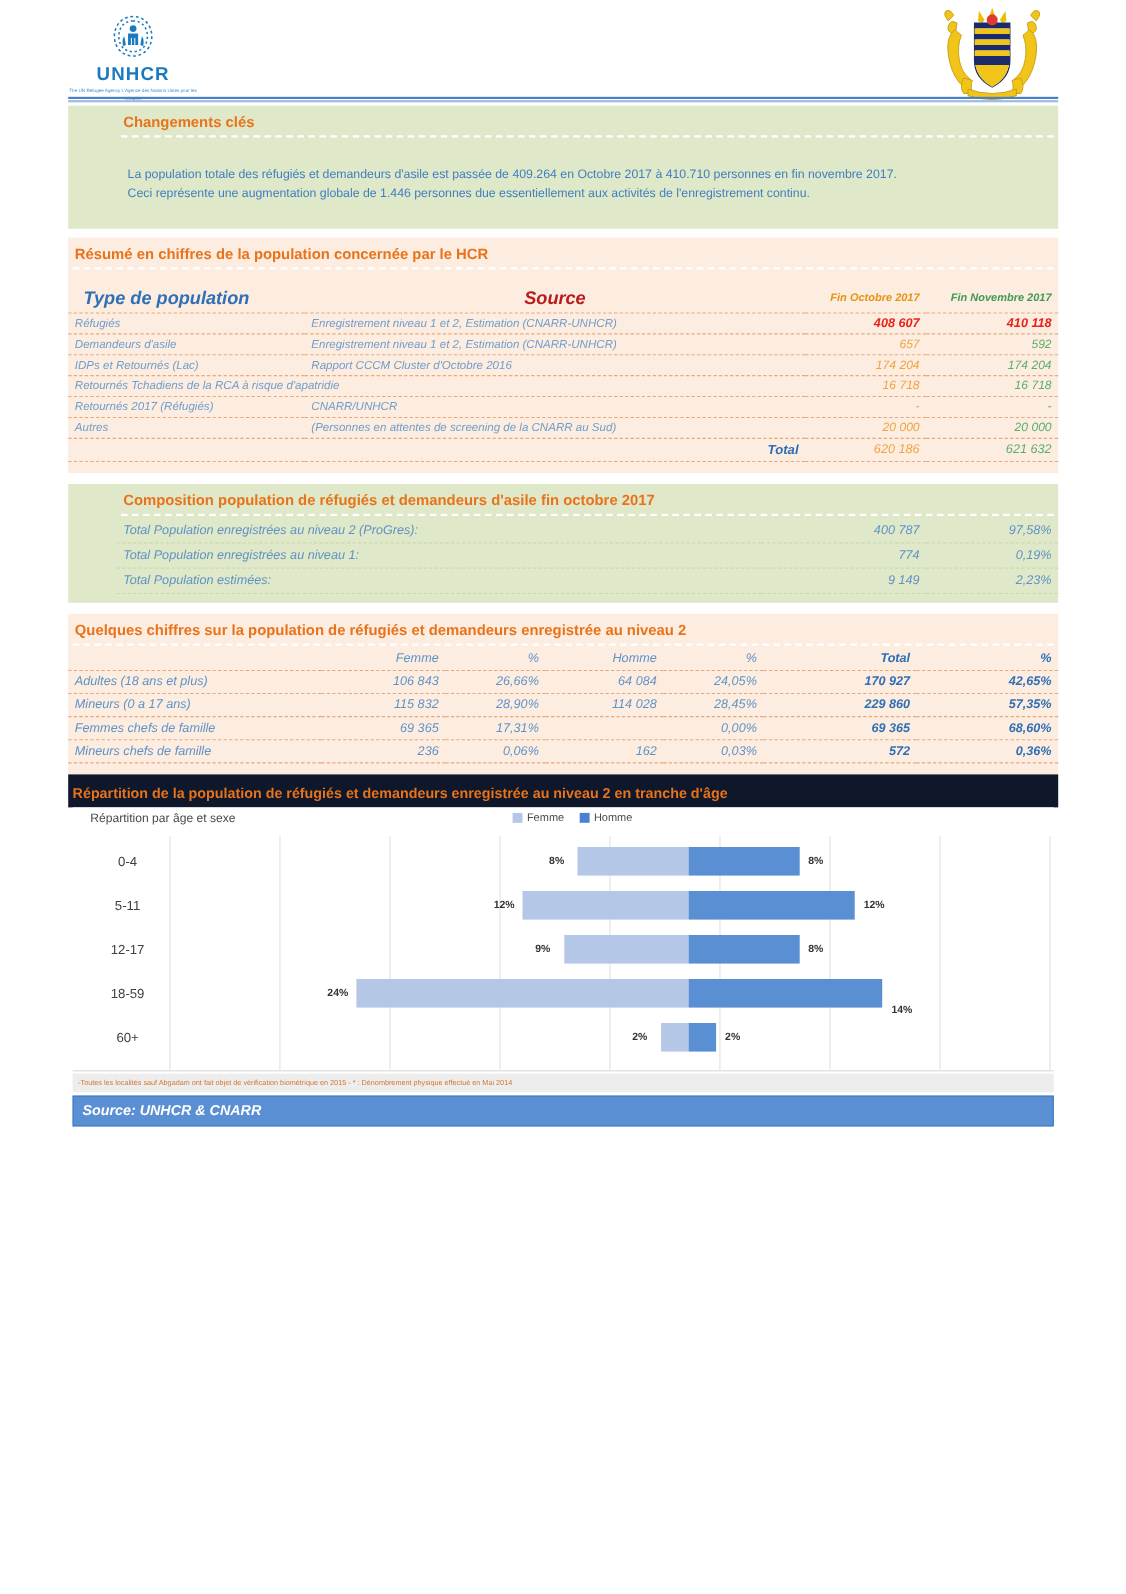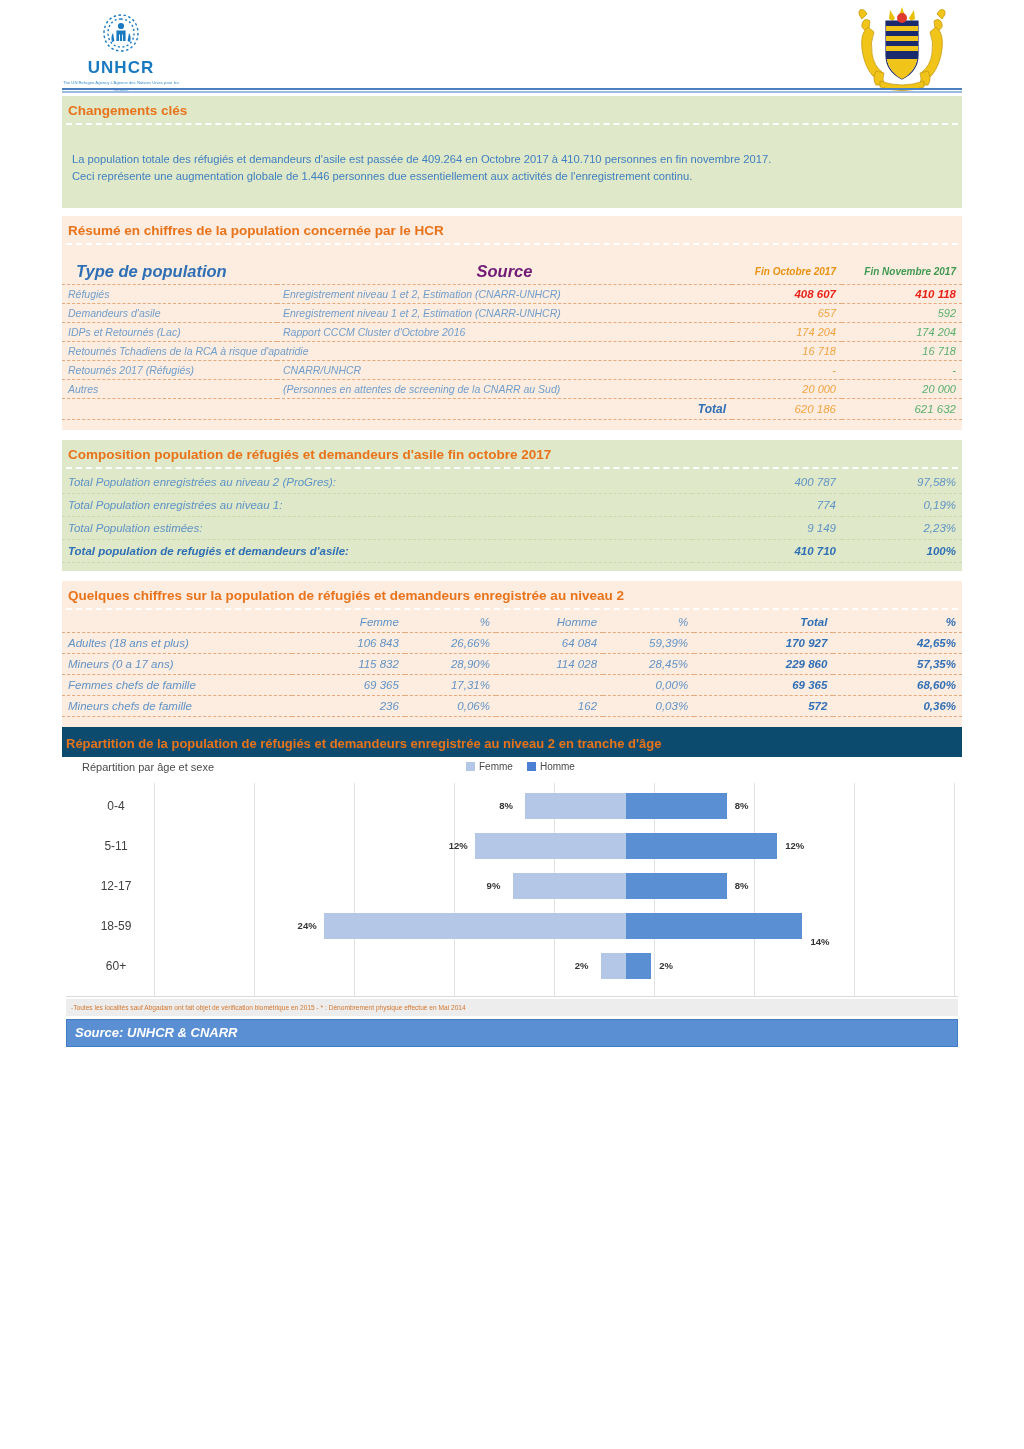--- a/index.html
+++ b/index.html
@@ -78,21 +78,21 @@
     position: absolute;
     left: 62px; right: 62px;
     bottom: 3px;
     height: 5px;
     border-top: 2px solid #4a7fc1;
     border-bottom: 2px solid #9dbbe0;
   }
 
   
   .band { margin: 0 62px; }
-  .sec-green { background: #dfe8c8; }
+  .sec-green { background: #dfe8c8; padding-left: 44px; }
   .sec-peach { background: #fdece0; }
 
   .sec-title {
     font-size: 13.5px;
     font-weight: bold;
     color: #e8731a;
     padding: 7px 6px 5px 6px;
   }
   .dash-sep {
     height: 0;
@@ -119,21 +119,21 @@
   }
   .t1 thead th {
     border-bottom: 1px dashed #e6a97c;
     font-weight: bold;
   }
   .t1 .h-type {
     font-size: 16.5px; color: #2f6fb5; text-align: left;
     font-style: italic; padding-left: 14px;
   }
   .t1 .h-source {
-    font-size: 16.5px; color: #701a75; text-align: center; font-style: italic;
+    font-size: 16.5px; color: #b91c1c; text-align: center; font-style: italic;
   }
   .t1 .h-oct { font-size: 10px; color: #e8920f; text-align: right; }
   .t1 .h-nov { font-size: 10px; color: #3f9a52; text-align: right; }
   .t1 .c-label { font-size: 10.5px; color: #6f9ecb; width: 215px; }
   .t1 .c-source { font-size: 10.5px; color: #6f9ecb; }
   .t1 .c-oct { font-size: 11px; color: #efa441; text-align: right; width: 110px; }
   .t1 .c-nov { font-size: 11px; color: #58b06c; text-align: right; width: 120px; }
   .t1 tr.hl .c-oct, .t1 tr.hl .c-nov { color: #e8231a; font-weight: bold; font-size: 11.5px; }
   .t1 tr.total td { border-bottom: 1px dashed #e6a97c; }
   .t1 .tot-label {
@@ -177,21 +177,21 @@
   .t3 .w-t { width: 130px; }
   .t3 .w-tp { width: 120px; }
   .t3 .tot { font-weight: bold; color: #2f6fb5; }
 
   
   .chart-title-band {
     padding: 9px 6px 6px 4px;
     font-size: 13px;
     font-weight: bold;
     color: #e8731a;
-    background: #0c4a6e;
+    background: #0f172a;
   }
   .chart-box {
     position: relative;
     height: 240px;
     background: #ffffff;
     border-bottom: 1px solid #d9d9d9;
     margin: 0 4px;
   }
   .chart-head {
     position: relative;
@@ -431,25 +431,20 @@
         <tr>
           <td>Total Population enregistrées au niveau 1:</td>
           <td class="c-num">774</td>
           <td class="c-pct">0,19%</td>
         </tr>
         <tr>
           <td>Total Population estimées:</td>
           <td class="c-num">9 149</td>
           <td class="c-pct">2,23%</td>
         </tr>
-        <tr class="bold">
-          <td>Total population de refugiés et demandeurs d'asile:</td>
-          <td class="c-num">410 710</td>
-          <td class="c-pct">100%</td>
-        </tr>
       </tbody>
     </table>
     <div style="height:8px"></div>
   </div>
 
   <div style="height:10px"></div>
 
   <div class="band sec-peach">
     <div class="sec-title">Quelques chiffres sur la population de réfugiés et demandeurs enregistrée au niveau 2</div>
     <div class="dash-sep"></div>
@@ -464,21 +459,21 @@
           <th class="num w-t b">Total</th>
           <th class="num w-tp b">%</th>
         </tr>
       </thead>
       <tbody>
         <tr>
           <td class="c-cat">Adultes (18 ans et plus)</td>
           <td class="num">106 843</td>
           <td class="num">26,66%</td>
           <td class="num">64 084</td>
-          <td class="num">59,39%</td>
+          <td class="num">24,05%</td>
           <td class="num tot">170 927</td>
           <td class="num tot">42,65%</td>
         </tr>
         <tr>
           <td class="c-cat">Mineurs (0 a 17 ans)</td>
           <td class="num">115 832</td>
           <td class="num">28,90%</td>
           <td class="num">114 028</td>
           <td class="num">28,45%</td>
           <td class="num tot">229 860</td>

